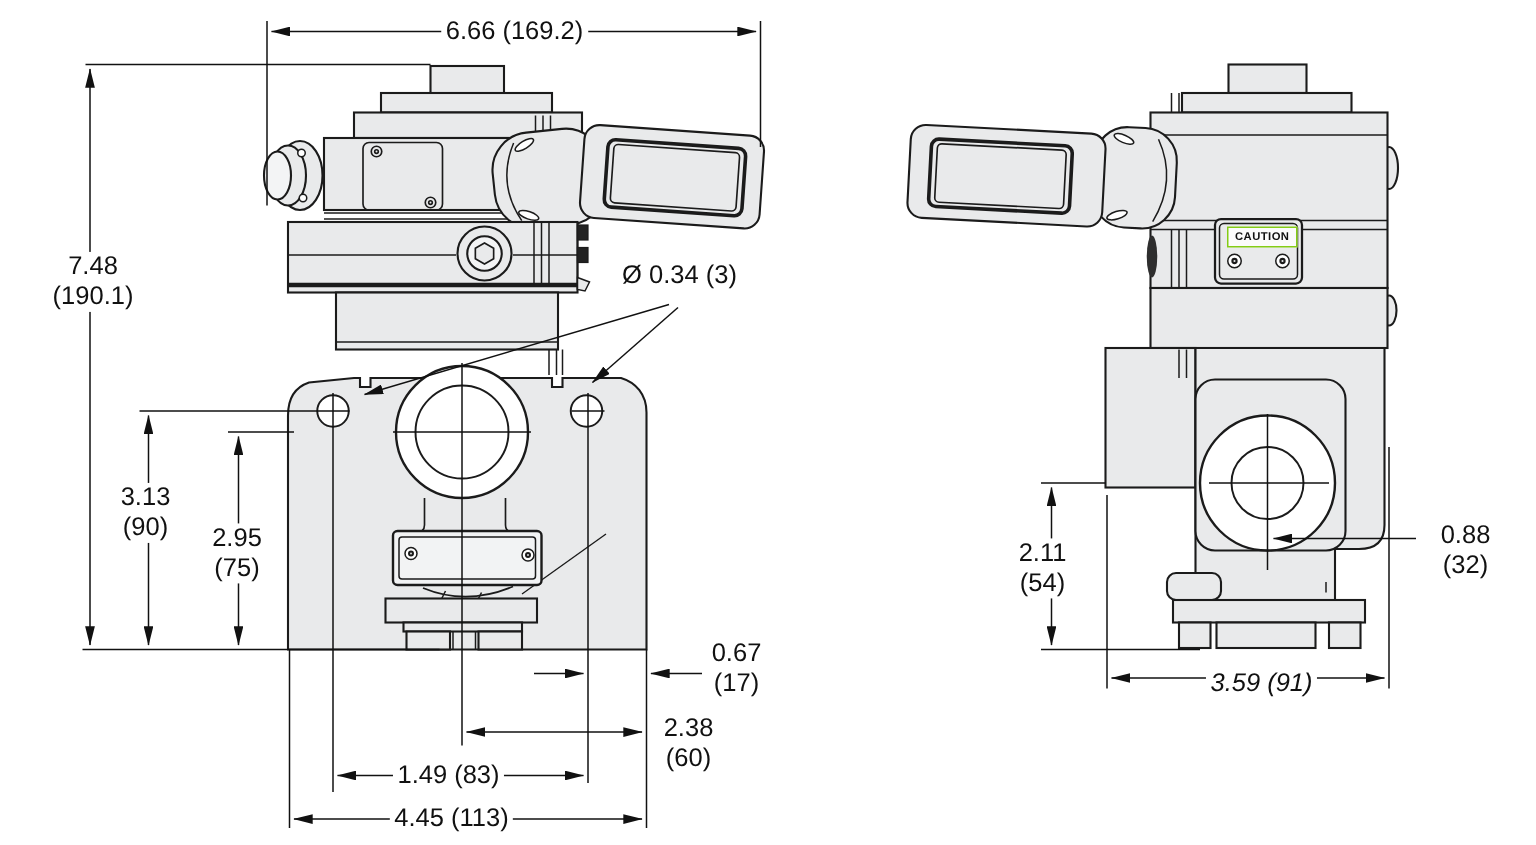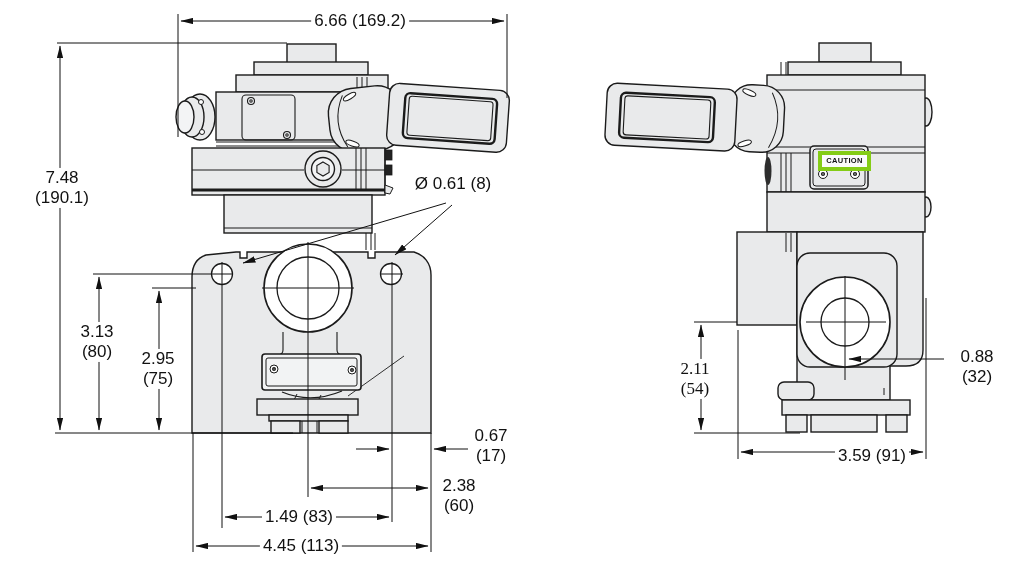--- a/index.html
+++ b/index.html
@@ -4,21 +4,21 @@
 <style>
   html,body{margin:0;padding:0;background:#fff;}
   #stage{position:relative;width:1024px;height:563px;background:#fff;overflow:hidden;
          font-family:"Liberation Sans",sans-serif;}
   #linework{position:absolute;left:0;top:0;}
   .dim{position:absolute;transform:translate(-50%,-50%);
        font:17px/1.18 "Liberation Sans",sans-serif;color:#111;
        background:#fff;text-align:center;padding:0 3px;white-space:nowrap;z-index:5;}
   .dim .l{white-space:nowrap;}
   .caution{position:absolute;left:818px;top:151px;width:45px;height:12px;
-       border:4px solid #84cc16;background:#fbfbfb;z-index:6;
+       border:1px solid #84cc16;background:#fbfbfb;z-index:6;
        font:bold 7.5px/12px "Liberation Sans",sans-serif;text-align:center;
        letter-spacing:.3px;color:#111;}
 </style>
 </head>
 <body>
 
 <div id="stage">
 
 <svg id="linework" width="1024" height="563" viewBox="0 0 1024 563">
   <defs>
@@ -233,32 +233,32 @@
     <line x1="926" y1="298" x2="926" y2="459"></line>
   </g>
 
   <g stroke="#111" stroke-width="1" fill="none">
     <line x1="701" y1="325" x2="701" y2="430" marker-start="url(#ah)" marker-end="url(#ah)"></line>
     <line x1="741" y1="452" x2="923" y2="452" marker-start="url(#ah)" marker-end="url(#ah)"></line>
     <line x1="849" y1="359" x2="944" y2="359" marker-start="url(#ah)"></line>
   </g>
 </svg>
 
-  <div class="dim" style="left:343px;top:21px;margin-left:17px;">6.66 (169.2)</div>
+  <div class="dim" style="left:343px;top:21px;">6.66 (169.2)</div>
 
   <div class="dim" style="left:62px;top:178px;margin-top:10px;">
     <div class="l">7.48</div>
     <div class="l">(190.1)</div>
   </div>
 
-  <div class="dim" style="left:453px;top:184px;">Ø 0.61 (8)</div>
+  <div class="dim" style="left:453px;top:184px;">Ø 0.34 (3)</div>
 
   <div class="dim" style="left:97px;top:342px;">
     <div class="l">3.13</div>
-    <div class="l">(80)</div>
+    <div class="l">(90)</div>
   </div>
 
   <div class="dim" style="left:158px;top:369px;text-align:center;">
     <div class="l">2.95</div>
     <div class="l">(75)</div>
   </div>
 
   <div class="dim" style="left:491px;top:446px;">
     <div class="l">0.67</div>
     <div class="l">(17)</div>
@@ -266,26 +266,26 @@
 
   <div class="dim" style="left:459px;top:496px;">
     <div class="l">2.38</div>
     <div class="l">(60)</div>
   </div>
 
   <div class="dim" style="left:299px;top:517px;">1.49 (83)</div>
 
   <div class="dim" style="left:301px;top:546px;">4.45 (113)</div>
 
-  <div class="dim" style="left:695px;top:379px;font-family:Liberation Serif, serif;">
+  <div class="dim" style="left:695px;top:379px;">
     <div class="l">2.11</div>
     <div class="l">(54)</div>
   </div>
 
   <div class="dim" style="left:977px;top:367px;">
     <div class="l">0.88</div>
     <div class="l">(32)</div>
   </div>
 
-  <div class="dim" style="left:872px;top:456px;">3.59 (91)</div>
+  <div class="dim" style="left:841px;top:456px;font-style:italic;">3.59 (91)</div>
 
   <div class="caution">CAUTION</div>
 </div>
 
 </body></html>

